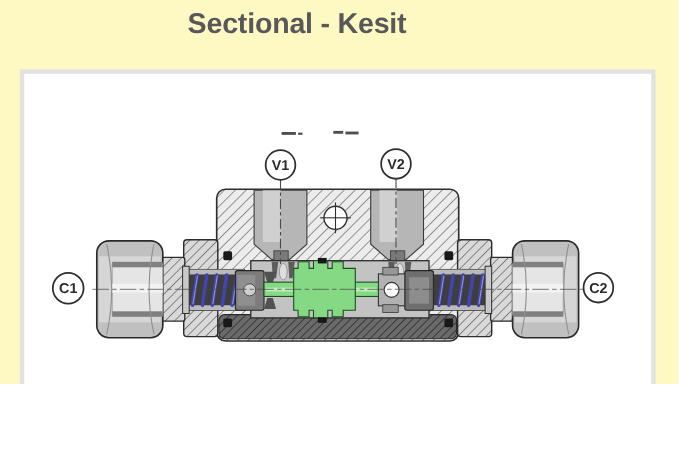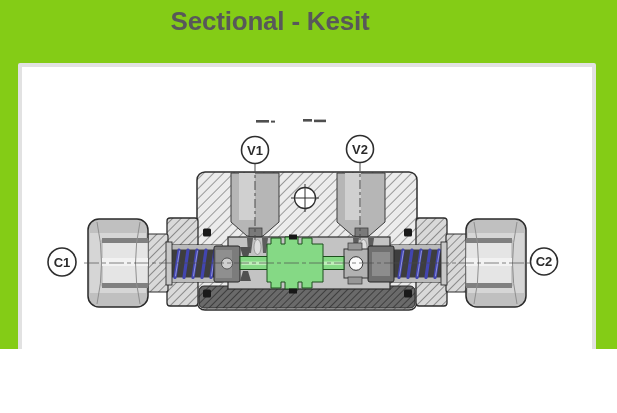--- a/index.html
+++ b/index.html
@@ -1,16 +1,16 @@
 <!DOCTYPE html>
 <html style="--title-text: #58585a; --panel-border: #e2e2e2; --shuttle-green: #85d985; --spring-blue: #4245b0; --metal-light: #e9e9e9; --metal-dark: #5f5f5f; --outline: #2e2e2e;"><head>
 <meta charset="utf-8">
 <style>
   html,body{margin:0;padding:0;background:#fff;}
-  .stage{position:relative;width:617px;height:349px;background:#84cc16;overflow:hidden;
+  .stage{position:relative;width:617px;height:349px;background:#fef9c3;overflow:hidden;
          font-family:"Liberation Sans",sans-serif;}
   .title{position:absolute;top:6px;left:0;width:540px;text-align:center;
          font-size:26px;font-weight:700;letter-spacing:-0.2px;
          color:var(--title-text,#58585a);}
   .panel{position:absolute;left:18px;top:63px;width:578px;height:329px;
          box-sizing:border-box;border:4px solid var(--panel-border,#e2e2e2);
          border-radius:2px;background:#fff;}
   svg.diagram{position:absolute;left:0;top:0;width:617px;height:413px;}
   .green-fill{fill:var(--shuttle-green,#85d985);}
   .spring{stroke:var(--spring-blue,#4245b0);}

